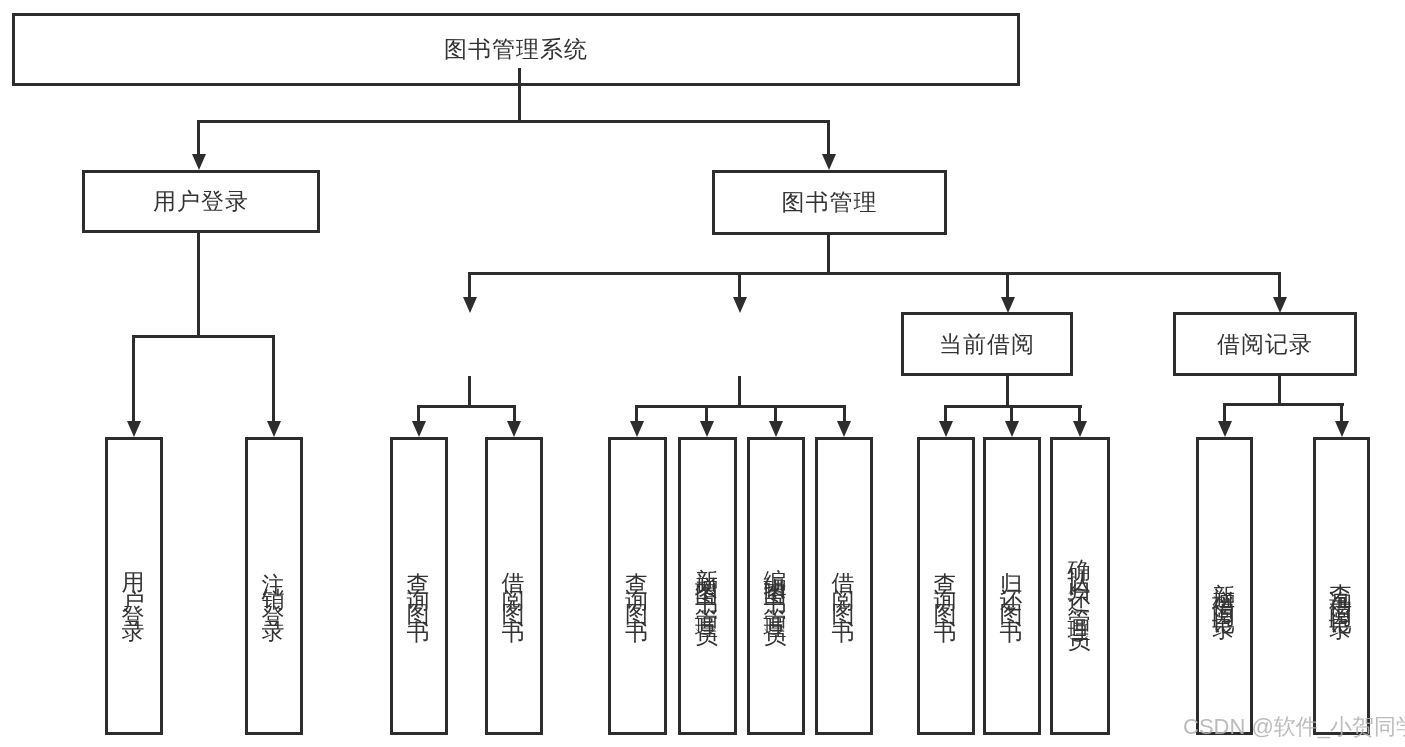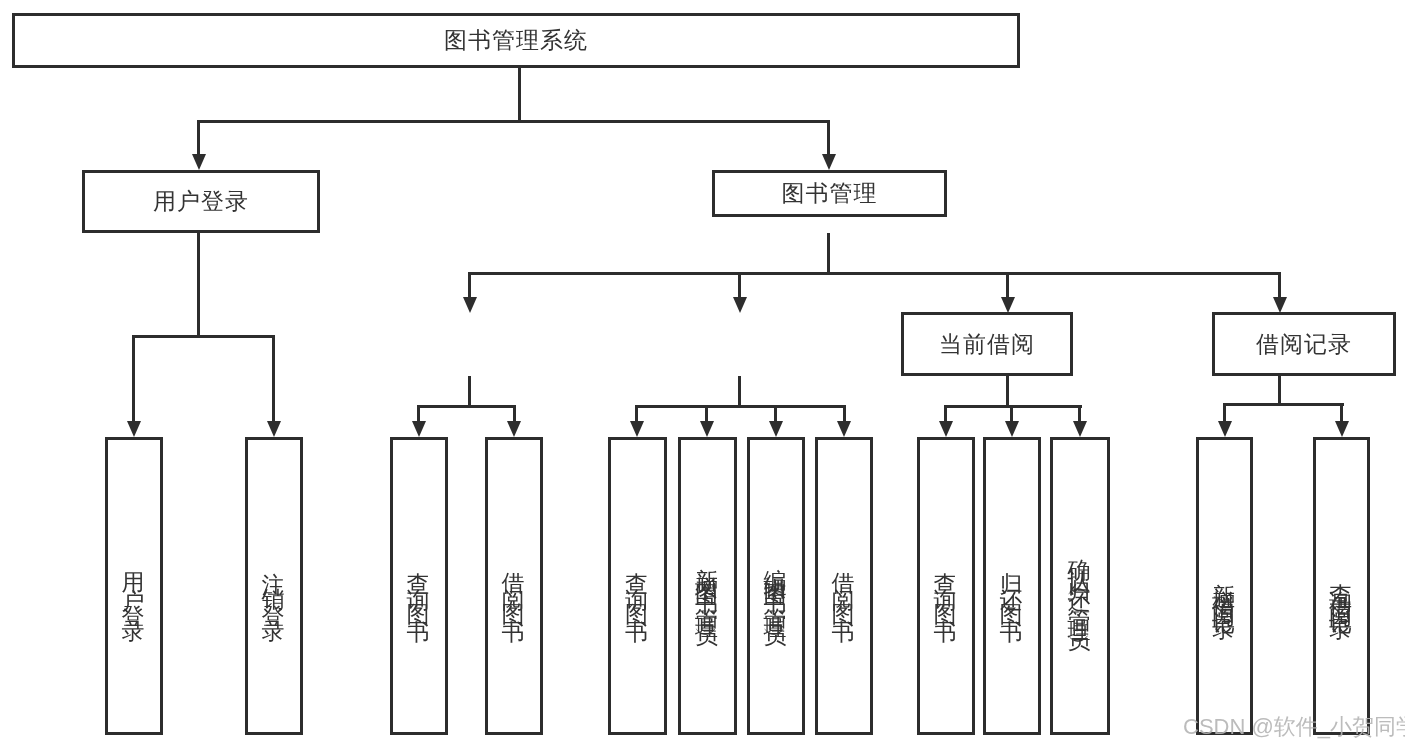--- a/index.html
+++ b/index.html
@@ -40,27 +40,27 @@
     position:absolute;left:1183px;top:712px;
     font-size:22px;color:var(--watermark);
     white-space:nowrap;z-index:5;opacity:0.9;
   }
 </style>
 </head>
 <body>
 
 <div class="canvas">
 
-  <div class="box hbox" style="left:12px;top:13px;width:1008px;height:55px">图书管理系统</div>
+  <div class="box hbox" style="left:12px;top:13px;width:1008px;height:73px">图书管理系统</div>
 
   <div class="box hbox" style="left:82px;top:170px;width:238px;height:63px">用户登录</div>
-  <div class="box hbox" style="left:712px;top:170px;width:235px;height:47px">图书管理</div>
+  <div class="box hbox" style="left:712px;top:170px;width:235px;height:65px">图书管理</div>
 
   <div class="box hbox" style="left:901px;top:312px;width:172px;height:64px">当前借阅</div>
-  <div class="box hbox" style="left:1212px;top:312px;width:184px;height:64px">借阅记录</div>
+  <div class="box hbox" style="left:1173px;top:312px;width:184px;height:64px">借阅记录</div>
 
   <div class="box vbox ls4" style="left:105px;top:437px;width:58px;height:298px">用户登录</div>
   <div class="box vbox ls4" style="left:245px;top:437px;width:58px;height:298px">注销登录</div>
 
   <div class="box vbox ls4" style="left:390px;top:437px;width:58px;height:298px">查询图书</div>
   <div class="box vbox ls4" style="left:485px;top:437px;width:58px;height:298px">借阅图书</div>
 
   <div class="box vbox ls4" style="left:608px;top:437px;width:59px;height:298px">查询图书</div>
   <div class="box vbox ls9" style="left:678px;top:437px;width:59px;height:298px">新增图书（管理员）</div>
   <div class="box vbox ls9" style="left:747px;top:437px;width:58px;height:298px">编辑图书（管理员）</div>

